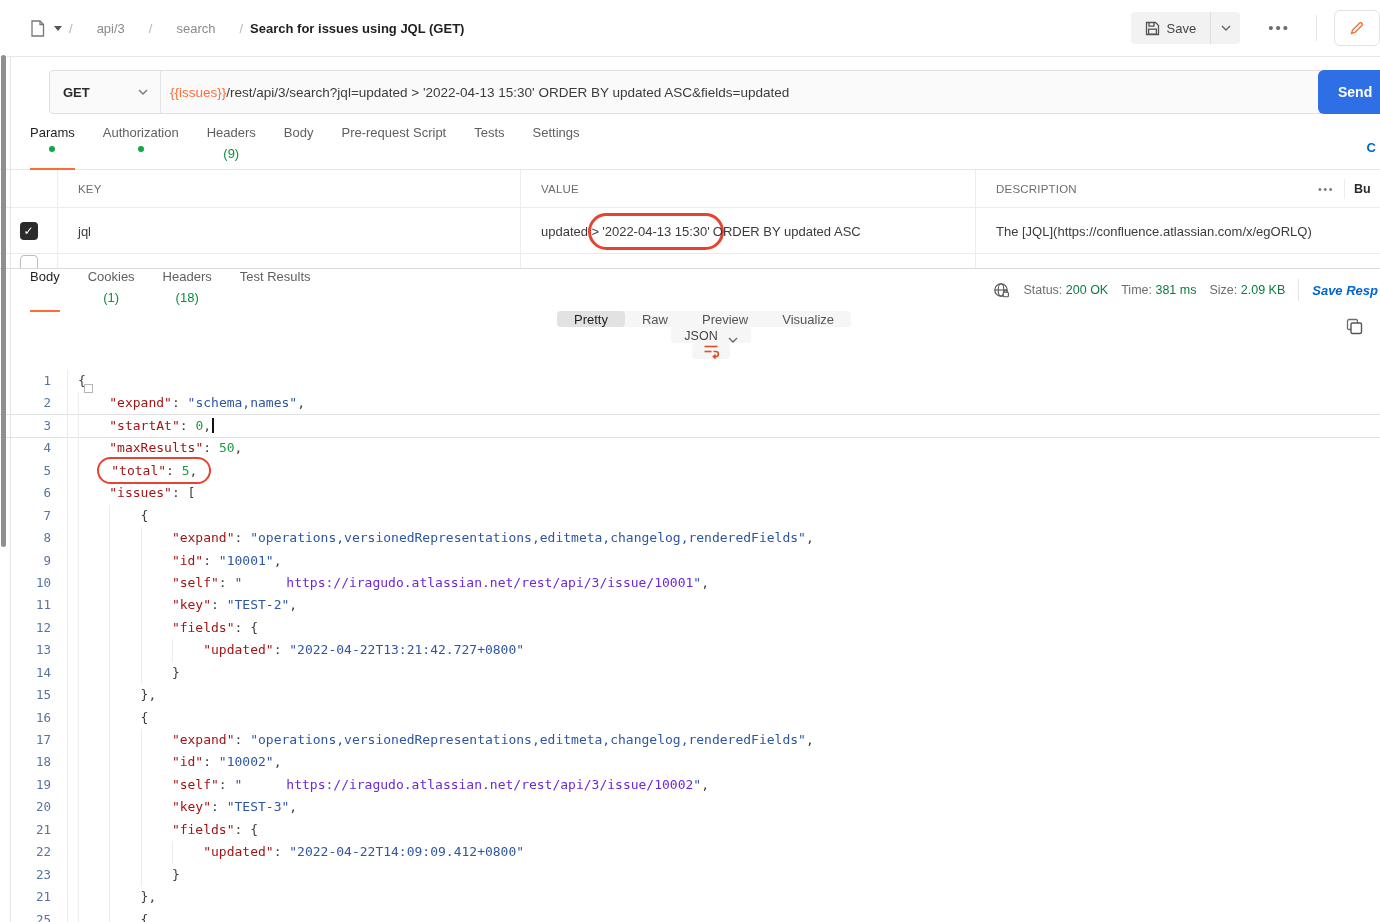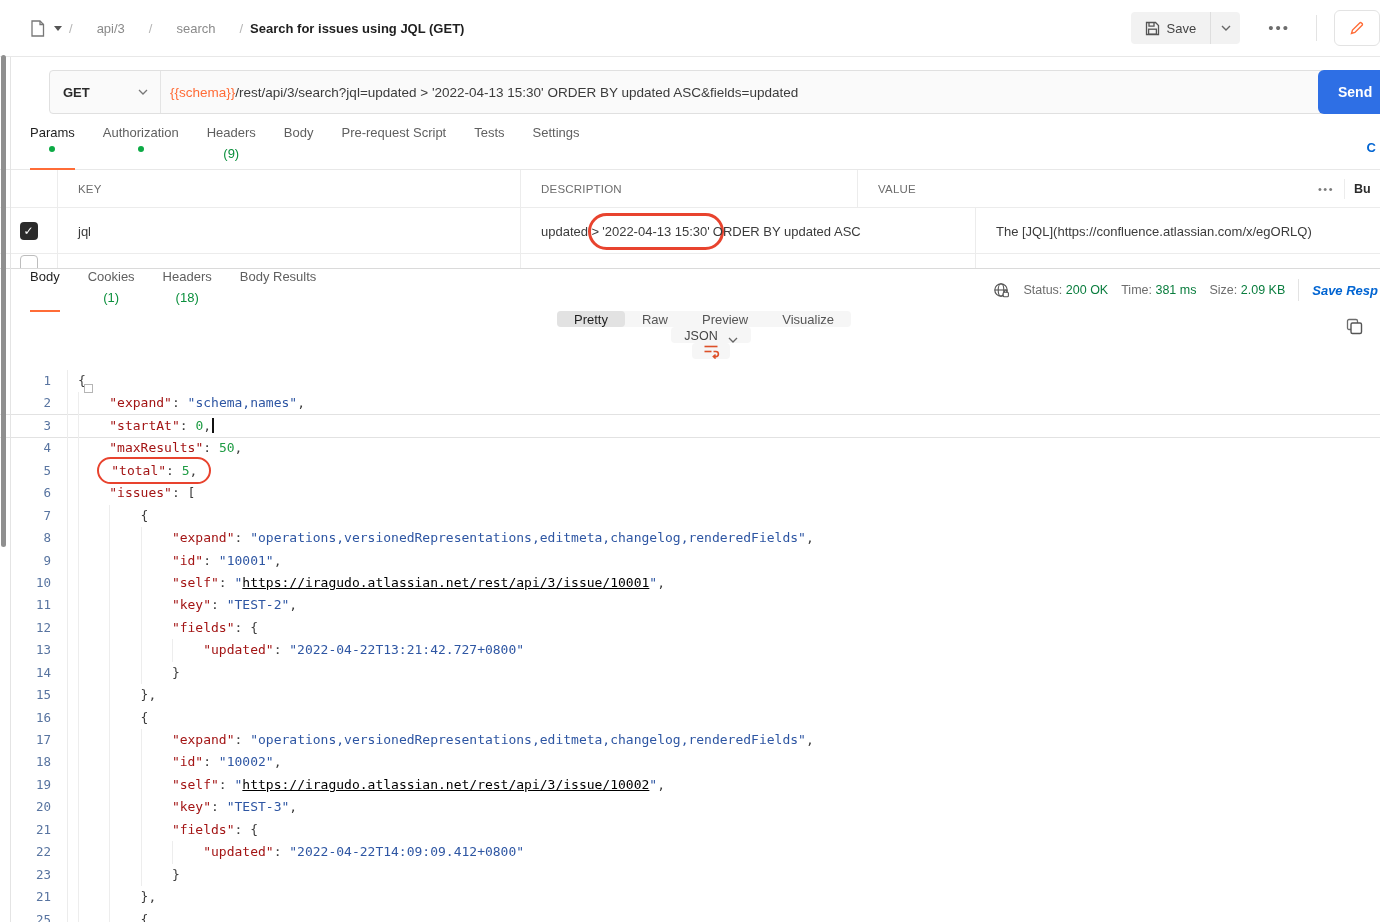--- a/index.html
+++ b/index.html
@@ -100,21 +100,21 @@
     font-size:13px; padding-top:11px; }
   .cl { height:22.45px; line-height:22.45px; white-space:nowrap; width:2000px; }
   .cl.active { box-shadow:0 -1px 0 #e2e2e2, 0 1px 0 #e2e2e2; }
   .g { display:inline-block; width:68px; text-align:right; padding-right:16px; color:#5874a0;
     font-size:12.5px; border-right:1px solid #ececec; height:100%; }
   .cc { padding-left:10px; }
   .ig { display:inline-block; width:4ch; height:22.45px; vertical-align:top; border-left:1px solid #ededed; }
   .t-p { color:#3c3c3c; }
   .t-k { color:#a31515; }
   .t-s { color:#2e56a3; }
-  .t-l { color:#000000; text-decoration:underline; cursor:pointer; }
+  .t-l { color:#6d28d9; cursor:pointer;margin-left:44px; }
   .t-n { color:#1f9c44; }
   .caret { display:inline-block; width:2px; height:15px; background:#111; vertical-align:-3px; margin-left:1px; }
   .oval { border:2.5px solid #e8432e; border-radius:18px; padding:4px 12px; margin:-4px -12px; }
   .fold-box { position:absolute; left:84px; top:25px; width:9px; height:9px; border:1px solid #b5b5b5; background:#fff; }
 
   
   .pane-line { position:absolute; left:10px; top:57px; width:1px; height:865px; background:#e4e4e4; }
   .vscroll-thumb { position:absolute; left:1px; top:55px; width:5px; height:492px; background:#8f8f8f; border-radius:3px; cursor:pointer; }
 
   svg { display:block; }
@@ -168,21 +168,21 @@
 
   <div class="req-row">
     <div class="url-field">
       <div class="method">
         <span class="m-label">GET</span>
         <svg width="10" height="6" viewBox="0 0 10 6">
             <path d="M1 1l4 4 4-4" fill="none" stroke="#777" stroke-width="1.3"></path>
           </svg>
       </div>
       <div class="url-text">
-        <span class="var">{{schema}}</span><span>/rest/api/3/search?jql=updated &gt; '2022-04-13 15:30' ORDER BY updated ASC&amp;fields=updated</span>
+        <span class="var">{{issues}}</span><span>/rest/api/3/search?jql=updated &gt; '2022-04-13 15:30' ORDER BY updated ASC&amp;fields=updated</span>
       </div>
     </div>
     <div class="send-btn">
       <span>Send</span>
     </div>
   </div>
 
   <div class="tabs-row">
     <div class="tab active">
       <span>Params</span>
@@ -208,22 +208,22 @@
     <div class="tab">
         <span>Settings</span>
       </div>
     <div class="cookies-c">C</div>
   </div>
 
   <div class="ptable">
     <div class="prow phead">
       <div class="pc pc0"></div>
       <div class="pc pc1 hd">KEY</div>
+      <div class="pc pc2 hd">VALUE</div>
       <div class="pc pc3 hd">DESCRIPTION</div>
-      <div class="pc pc2 hd">VALUE</div>
       <div class="pc pc4">
         <span class="hdots">•••</span>
         <span class="hsep"></span>
         <span class="bulk">Bu</span>
       </div>
     </div>
     <div class="prow pbody">
       <div class="pc pc0">
           <span class="checkbox"></span>
         </div>
@@ -254,21 +254,21 @@
         </div>
       <div class="tab">
         <span>Cookies</span>
           <span class="count">(1)</span>
       </div>
       <div class="tab">
         <span>Headers</span>
           <span class="count">(18)</span>
       </div>
       <div class="tab">
-          <span>Body Results</span>
+          <span>Test Results</span>
         </div>
 
       <div class="resp-meta">
         <span>
           <svg width="17" height="17" viewBox="0 0 17 17">
               <circle cx="8" cy="8" r="6.2" fill="none" stroke="#555" stroke-width="1.2"></circle>
               <ellipse cx="8" cy="8" rx="2.8" ry="6.2" fill="none" stroke="#555" stroke-width="1.1"></ellipse>
               <path d="M1.8 8h12.4" stroke="#555" stroke-width="1.1"></path>
               <rect x="10.2" y="10.2" width="5.2" height="4.6" rx="1" fill="#fff" stroke="#555" stroke-width="1.1"></rect>
               <path d="M11.6 10.2v-1a1.2 1.2 0 0 1 2.4 0v1" fill="none" stroke="#555" stroke-width="1.1"></path>

